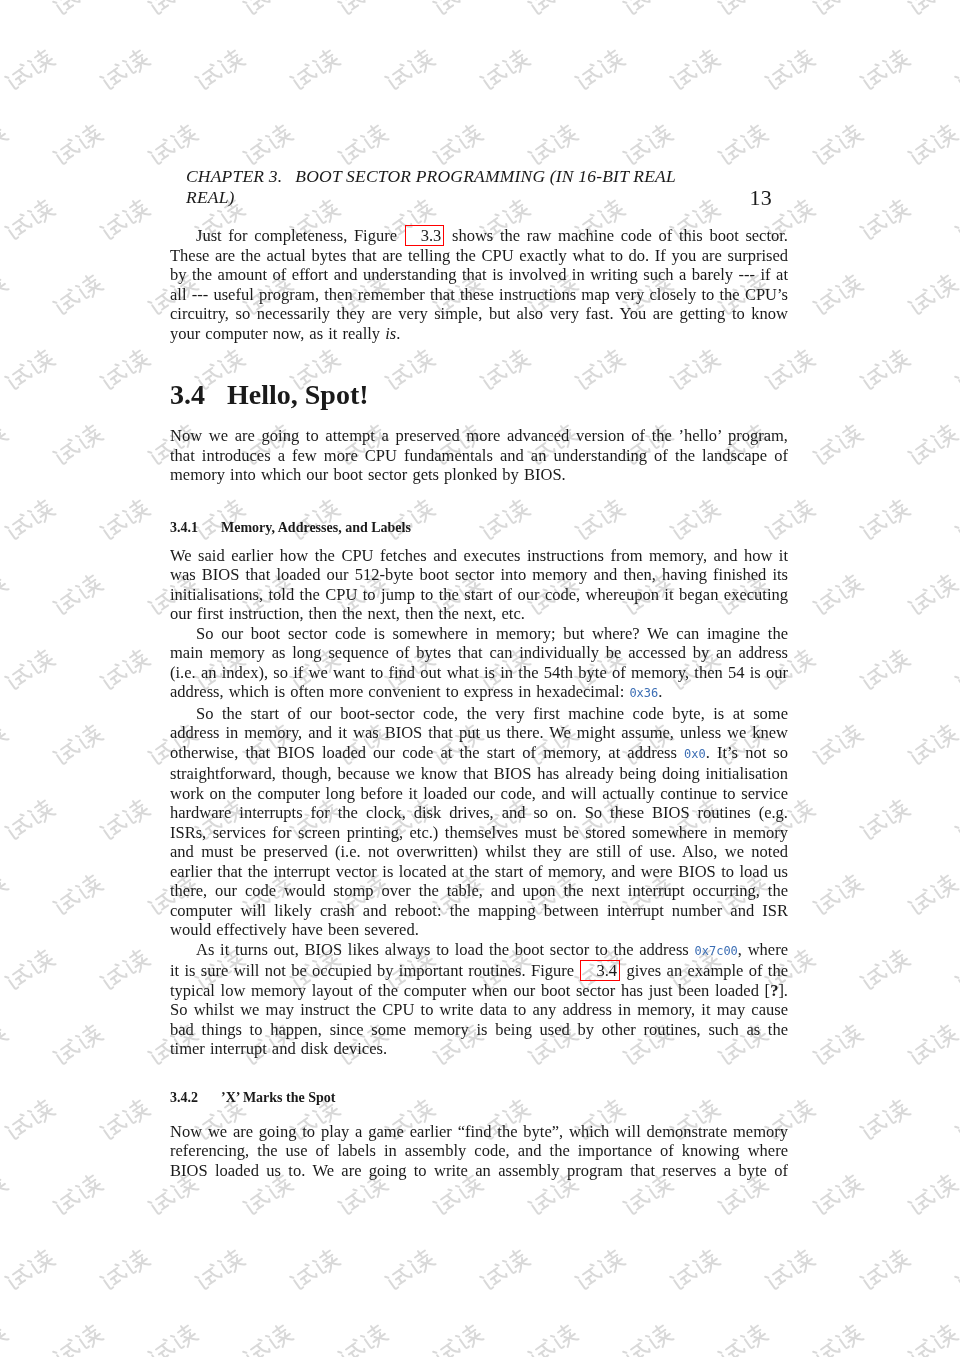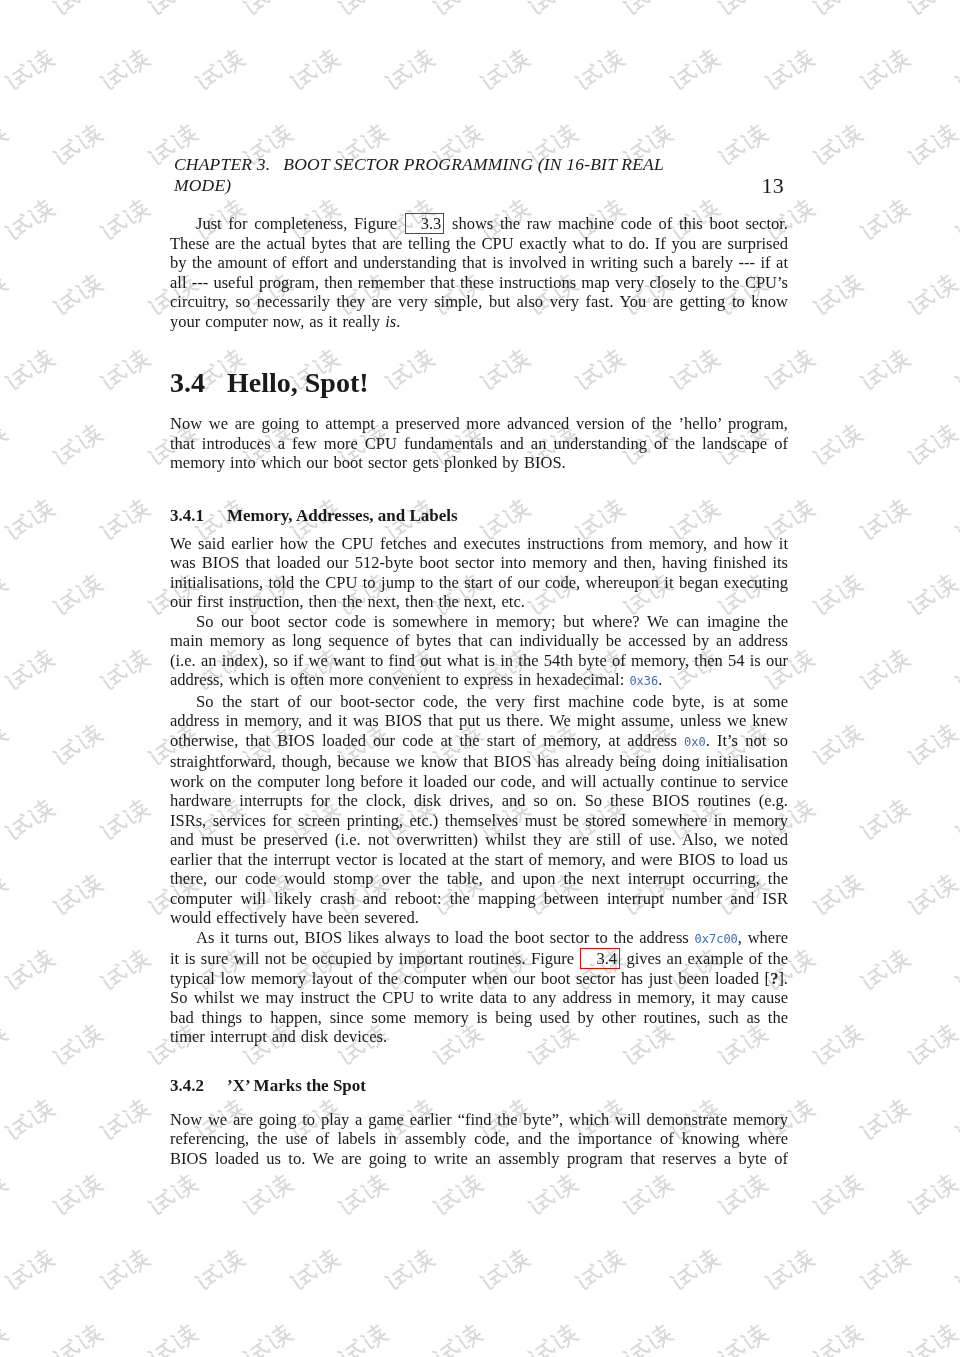--- a/index.html
+++ b/index.html
@@ -20,21 +20,21 @@
   .watermark-layer{position:absolute;inset:0;z-index:0;pointer-events:none;}
   .wm{
     position:absolute;width:56px;height:26px;
     transform:rotate(-35deg);
     stroke:var(--watermark-color);fill:none;
     stroke-width:2.3;stroke-linecap:round;stroke-linejoin:round;
   }
   .content{position:absolute;left:170px;top:0;width:618px;z-index:1;padding-top:150px;}
 
   .running-header{
-    position:relative;margin:4px;
+    position:relative;margin:16px;
     font-style:italic;font-size:17.5px;line-height:21px;
     letter-spacing:.2px;
   }
   .rh-gap{display:inline-block;width:13px;}
   .rh-page{position:absolute;right:0;bottom:0;font-style:normal;font-size:22px;}
 
   p.body{
     margin:0;font-size:16.5px;line-height:19.5px;
     text-align:justify;word-spacing:.06em;
   }
@@ -44,21 +44,21 @@
   #p-intro{margin-top:18px;}
   #p-hello{margin-top:15px;}
   #p-memory1{margin-top:6px;}
   #p-xmarks{margin-top:12px;}
 
   h1.sec{
     margin:36px 0 0 0;font-size:28px;line-height:32px;font-weight:bold;
   }
   h1.sec .hnum{margin-right:22px;}
   h2.subsec{
-    margin:30px 0 0 0;font-size:17px;line-height:25px;font-weight:bold;
+    margin:30px 0 0 0;font-size:14px;line-height:25px;font-weight:bold;
   }
   #h-342{margin-top:26px;}
   h2.subsec .hnum{margin-right:23px;}
 
   .code{
     font-family:"DejaVu Sans Mono","Liberation Mono",monospace;
     font-size:12px;color:var(--code-color);
   }
   .figref{
     border:1px solid var(--figref-border);
@@ -726,21 +726,21 @@
       <path d="M51.5 19 Q49 24 44.5 26.5"></path>
       <path d="M52.5 19 Q55 24 60 26.5"></path>
     </g>
   </svg>
 
   <div class="content">
 
     <div class="running-header">
       <div class="rh-text">
         <span>CHAPTER 3.</span><span class="rh-gap"></span><span>BOOT SECTOR PROGRAMMING (IN 16-BIT REAL</span><br>
-        <span>MODE)</span>
+        <span>REAL)</span>
       </div>
       <span class="rh-page">13</span>
     </div>
 
     <p class="body indent" id="p-intro">Just for completeness, Figure <span class="figref">3.3</span> shows the raw machine code of this boot sector. These are the actual bytes that are telling the CPU exactly what to do. If you are surprised by the amount of effort and understanding that is involved in writing such a barely --- if at all --- useful program, then remember that these instructions map very closely to the CPU’s circuitry, so necessarily they are very simple, but also very fast. You are getting to know your computer now, as it really <em class="it">is</em>.</p>
 
     <h1 class="sec">
       <span class="hnum">3.4</span><span>Hello, Spot!</span>
     </h1>
 

